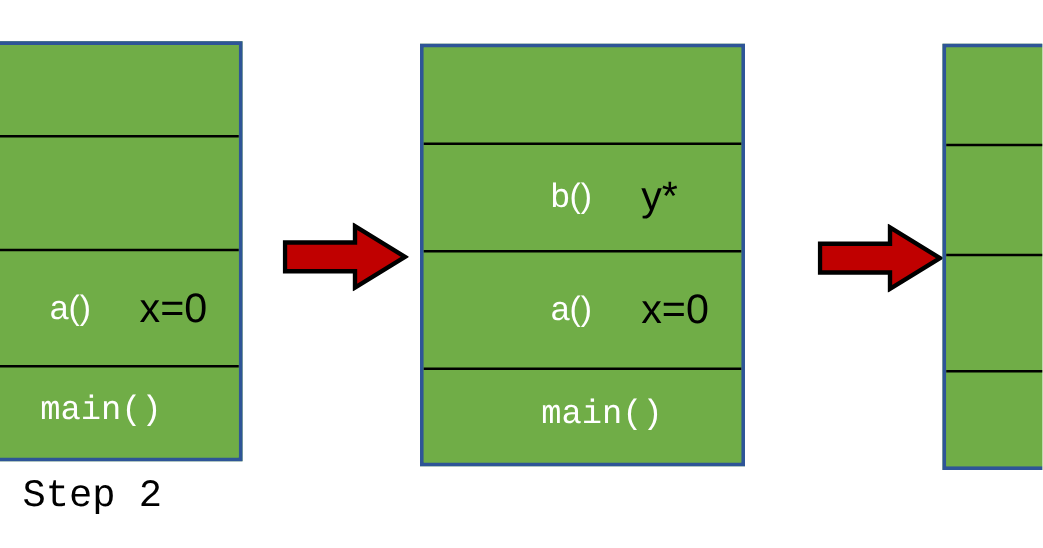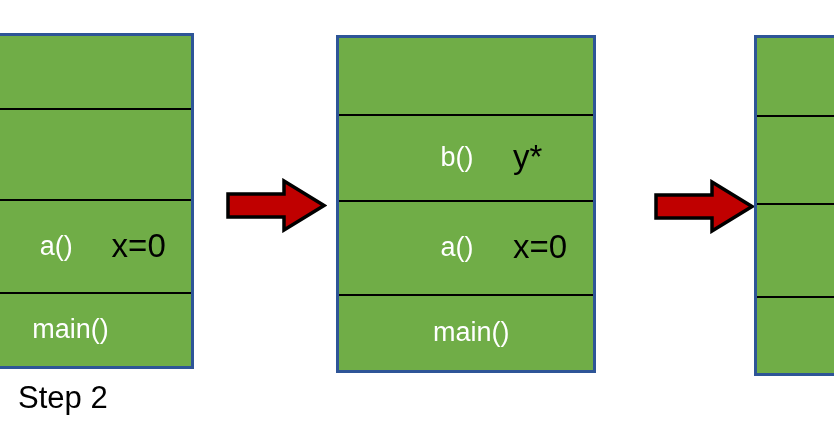--- a/index.html
+++ b/index.html
@@ -51,35 +51,36 @@
 
   .fn {
     position: absolute;
     left: 40%;
     top: 50%;
     transform: translateY(-52%);
     color: var(--fn-text, #ffffff);
     font-size: 27px;
     white-space: nowrap;
   }
-  .seg-main .fn { left: 37%; }
+  .seg-main .fn { left: 37%; font-family: Liberation Mono, monospace; }
   .var {
     position: absolute;
     left: 68.5%;
     top: 50%;
     transform: translateY(-52%);
     color: var(--var-text, #000000);
     font-size: 33px;
     white-space: nowrap;
   }
   .step-label {
     position: absolute;
     color: var(--label-text, #000000);
     font-size: 31px;
     white-space: nowrap;
+    font-family: Liberation Mono, monospace;
   }
   .step-label-1 { left: 18px; top: 380px; }
   .step-label-2 { left: 419px; top: 380px; }
 
   .arrow { position: absolute; }
   .arrow-1 { left: 226px; top: 178px; }
   .arrow-2 { left: 654px; top: 179px; }
 </style>
 </head>
 <body>

